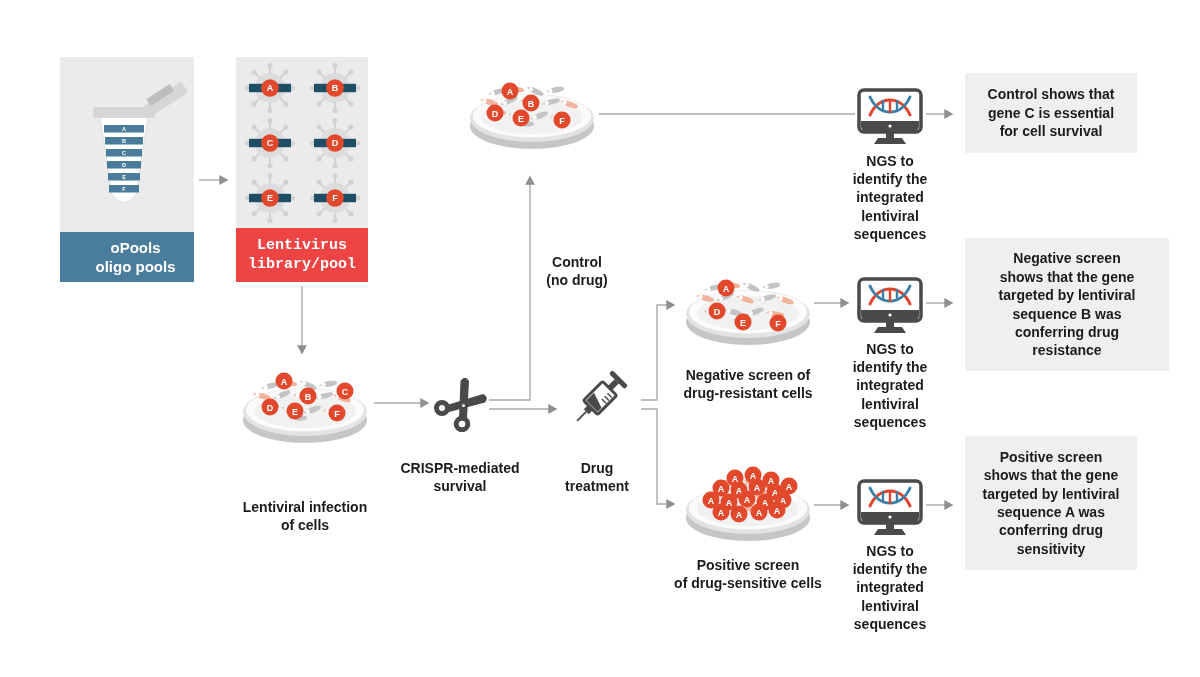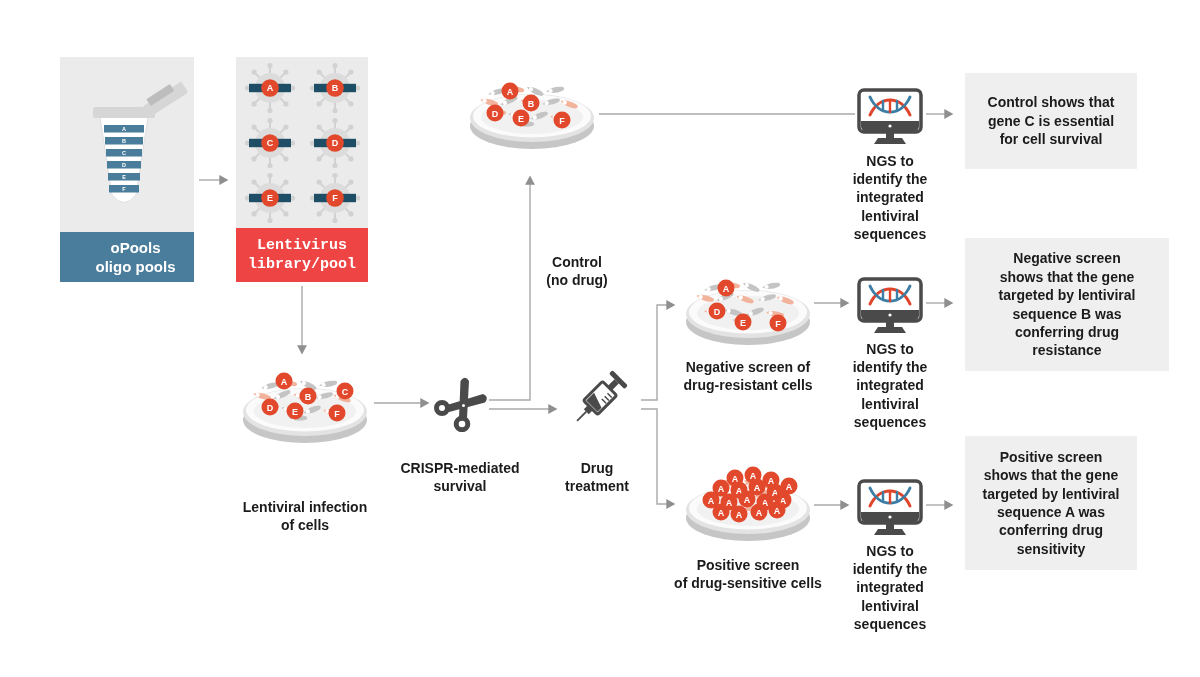--- a/index.html
+++ b/index.html
@@ -566,41 +566,41 @@
    </svg></div>
 
 <div class="caption" style="left:219px;top:459px;width:172px;margin-top:39px;">Lentiviral infection
 of cells</div>
 <div class="caption" style="left:385px;top:459px;width:150px;">CRISPR-mediated
 survival</div>
 <div class="caption" style="left:552px;top:459px;width:90px;">Drug
 treatment</div>
 <div class="caption" style="left:533px;top:245px;width:88px;margin-top:8px;">Control
 (no drug)</div>
-<div class="caption" style="left:663px;top:358px;width:170px;">Negative screen of
+<div class="caption" style="left:663px;top:366px;width:170px;">Negative screen of
 drug-resistant cells</div>
 <div class="caption" style="left:663px;top:556px;width:170px;">Positive screen
 of drug-sensitive cells</div>
 <div class="caption" style="left:830px;top:152px;width:120px;">NGS to
 identify the
 integrated
 lentiviral
 sequences</div>
 <div class="caption" style="left:830px;top:340px;width:120px;">NGS to
 identify the
 integrated
 lentiviral
 sequences</div>
 <div class="caption" style="left:830px;top:542px;width:120px;">NGS to
 identify the
 integrated
 lentiviral
 sequences</div>
 
-<div class="resultbox" style="left:965px;top:73px;width:172px;height:96px;">Control shows that
+<div class="resultbox" style="left:965px;top:73px;width:172px;height:80px;">Control shows that
 gene C is essential
 for cell survival</div>
 <div class="resultbox" style="left:965px;top:238px;width:204px;height:133px;">Negative screen
 shows that the gene
 targeted by lentiviral
 sequence B was
 conferring drug
 resistance</div>
 <div class="resultbox" style="left:965px;top:436px;width:172px;height:134px;">Positive screen
 shows that the gene

